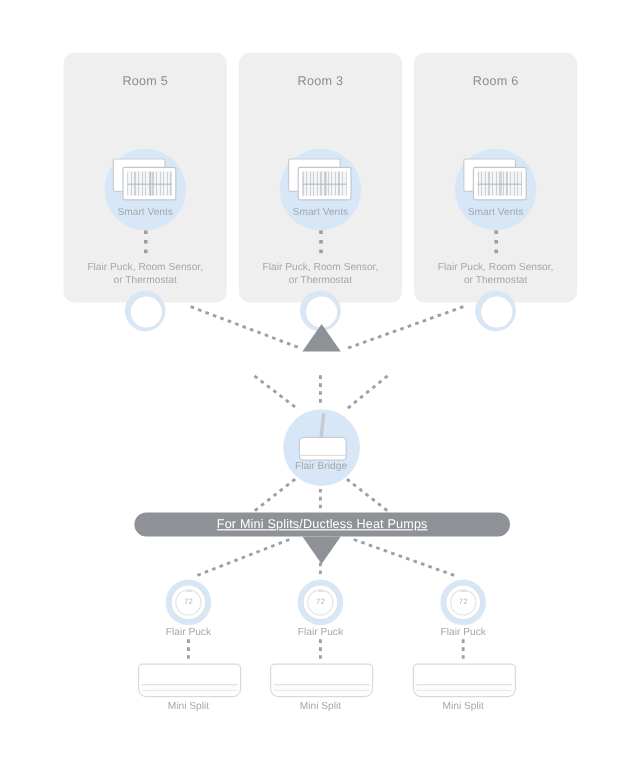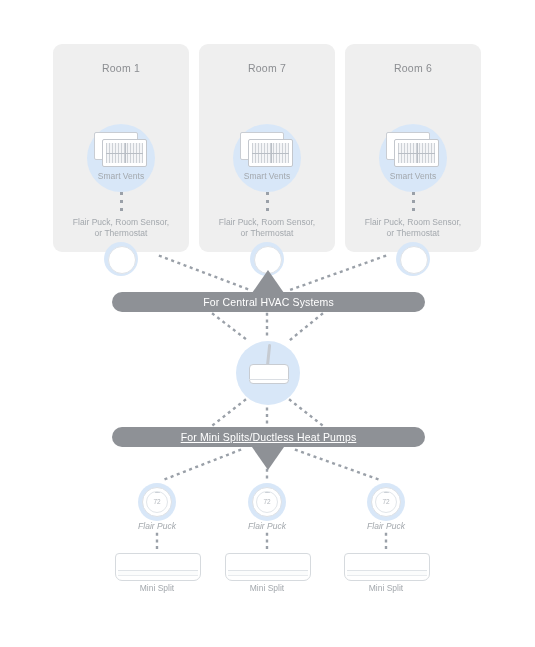--- a/index.html
+++ b/index.html
@@ -283,21 +283,20 @@
     background: #c9ced4;
   }
   .puck-label {
     position: absolute;
     top: 521px;
     width: 90px;
     margin-left: -45px;
     text-align: center;
     font-size: 8.5px;
     color: #a3a8ad;
-    font-style: italic;
   }
 
   
   .ms-body {
     position: absolute;
     top: 553px;
     width: 84px;
     margin-left: -42px;
     height: 26px;
     background: #ffffff;
@@ -358,21 +357,21 @@
       <line x1="296" y1="450" x2="380" y2="480"></line>
 
       <line x1="157" y1="534" x2="157" y2="550"></line>
       <line x1="267" y1="534" x2="267" y2="550"></line>
       <line x1="386" y1="534" x2="386" y2="550"></line>
 
     </g>
   </svg>
 
   <div class="room-card" style="left:53px;">
-    <div class="room-title">Room 1</div>
+    <div class="room-title">Room 5</div>
     <div class="vent-halo"></div>
     <div class="vent-stack">
       <div class="vent-back"></div>
       <div class="vent-front">
           <div class="vent-grille"></div>
         </div>
     </div>
     <div class="vent-label">Smart Vents</div>
     <div class="vdots" style="top:148px;">
         <i></i>
@@ -381,21 +380,21 @@
       </div>
     <div class="sensor-caption">
       <span>Flair Puck, Room Sensor,</span><br>
       <span>or Thermostat</span>
     </div>
     <div class="sensor-halo"></div>
     <div class="sensor-disc"></div>
   </div>
 
   <div class="room-card" style="left:199px;">
-    <div class="room-title">Room 7</div>
+    <div class="room-title">Room 3</div>
     <div class="vent-halo"></div>
     <div class="vent-stack">
       <div class="vent-back"></div>
       <div class="vent-front">
           <div class="vent-grille"></div>
         </div>
     </div>
     <div class="vent-label">Smart Vents</div>
     <div class="vdots" style="top:148px;">
         <i></i>
@@ -427,25 +426,25 @@
       </div>
     <div class="sensor-caption">
       <span>Flair Puck, Room Sensor,</span><br>
       <span>or Thermostat</span>
     </div>
     <div class="sensor-halo"></div>
     <div class="sensor-disc"></div>
   </div>
 
   <div class="tri-up"></div>
-  <div class="bar" id="bar-top">For Central HVAC Systems</div>
 
   <div class="bridge-halo"></div>
   <div class="bridge-antenna"></div>
   <div class="bridge-body"></div>
+  <div class="bridge-label">Flair Bridge</div>
 
   <div class="bar" id="bar-bottom">For Mini Splits/Ductless Heat Pumps</div>
   <div class="tri-down"></div>
 
   <div class="puck-halo" style="left:157px;"></div>
   <div class="puck-ring" style="left:157px;"></div>
   <div class="puck-tick" style="left:157px;"></div>
   <div class="puck-inner" style="left:157px;">72</div>
   <div class="puck-label" style="left:157px;">Flair Puck</div>
 

